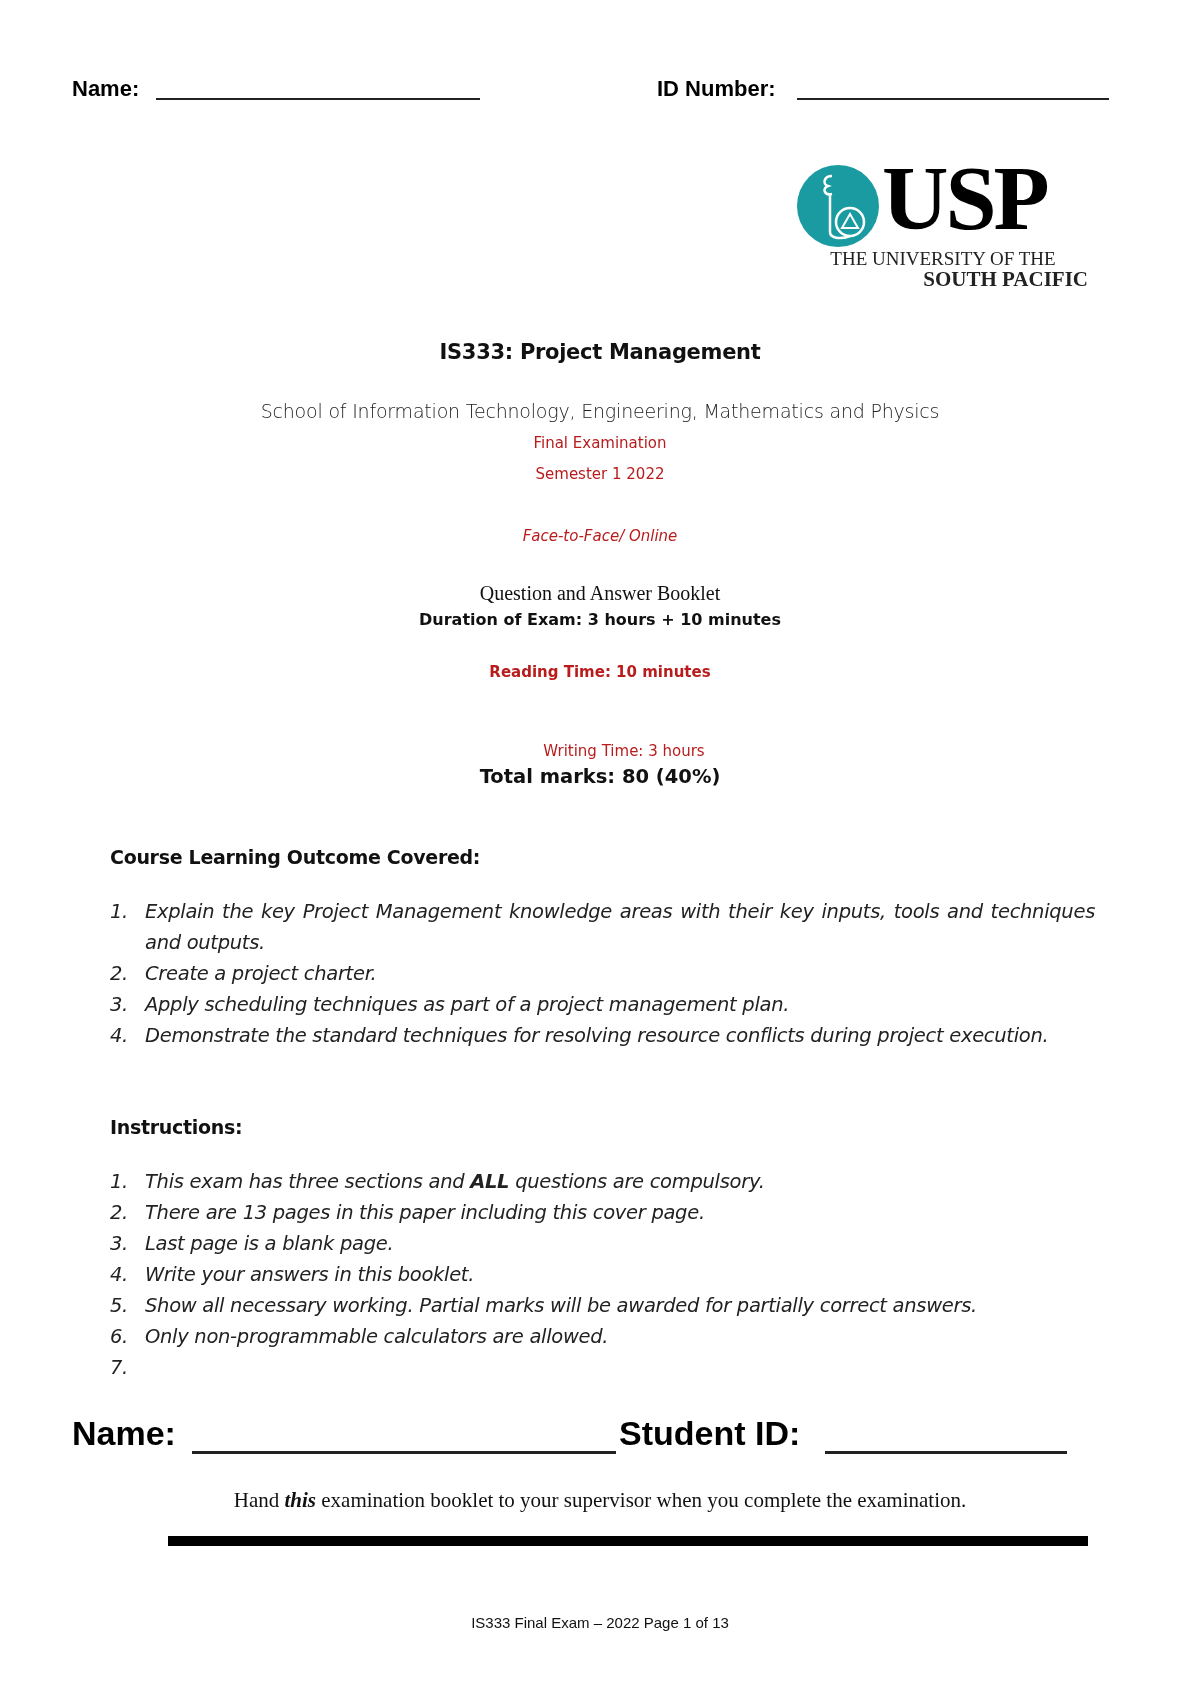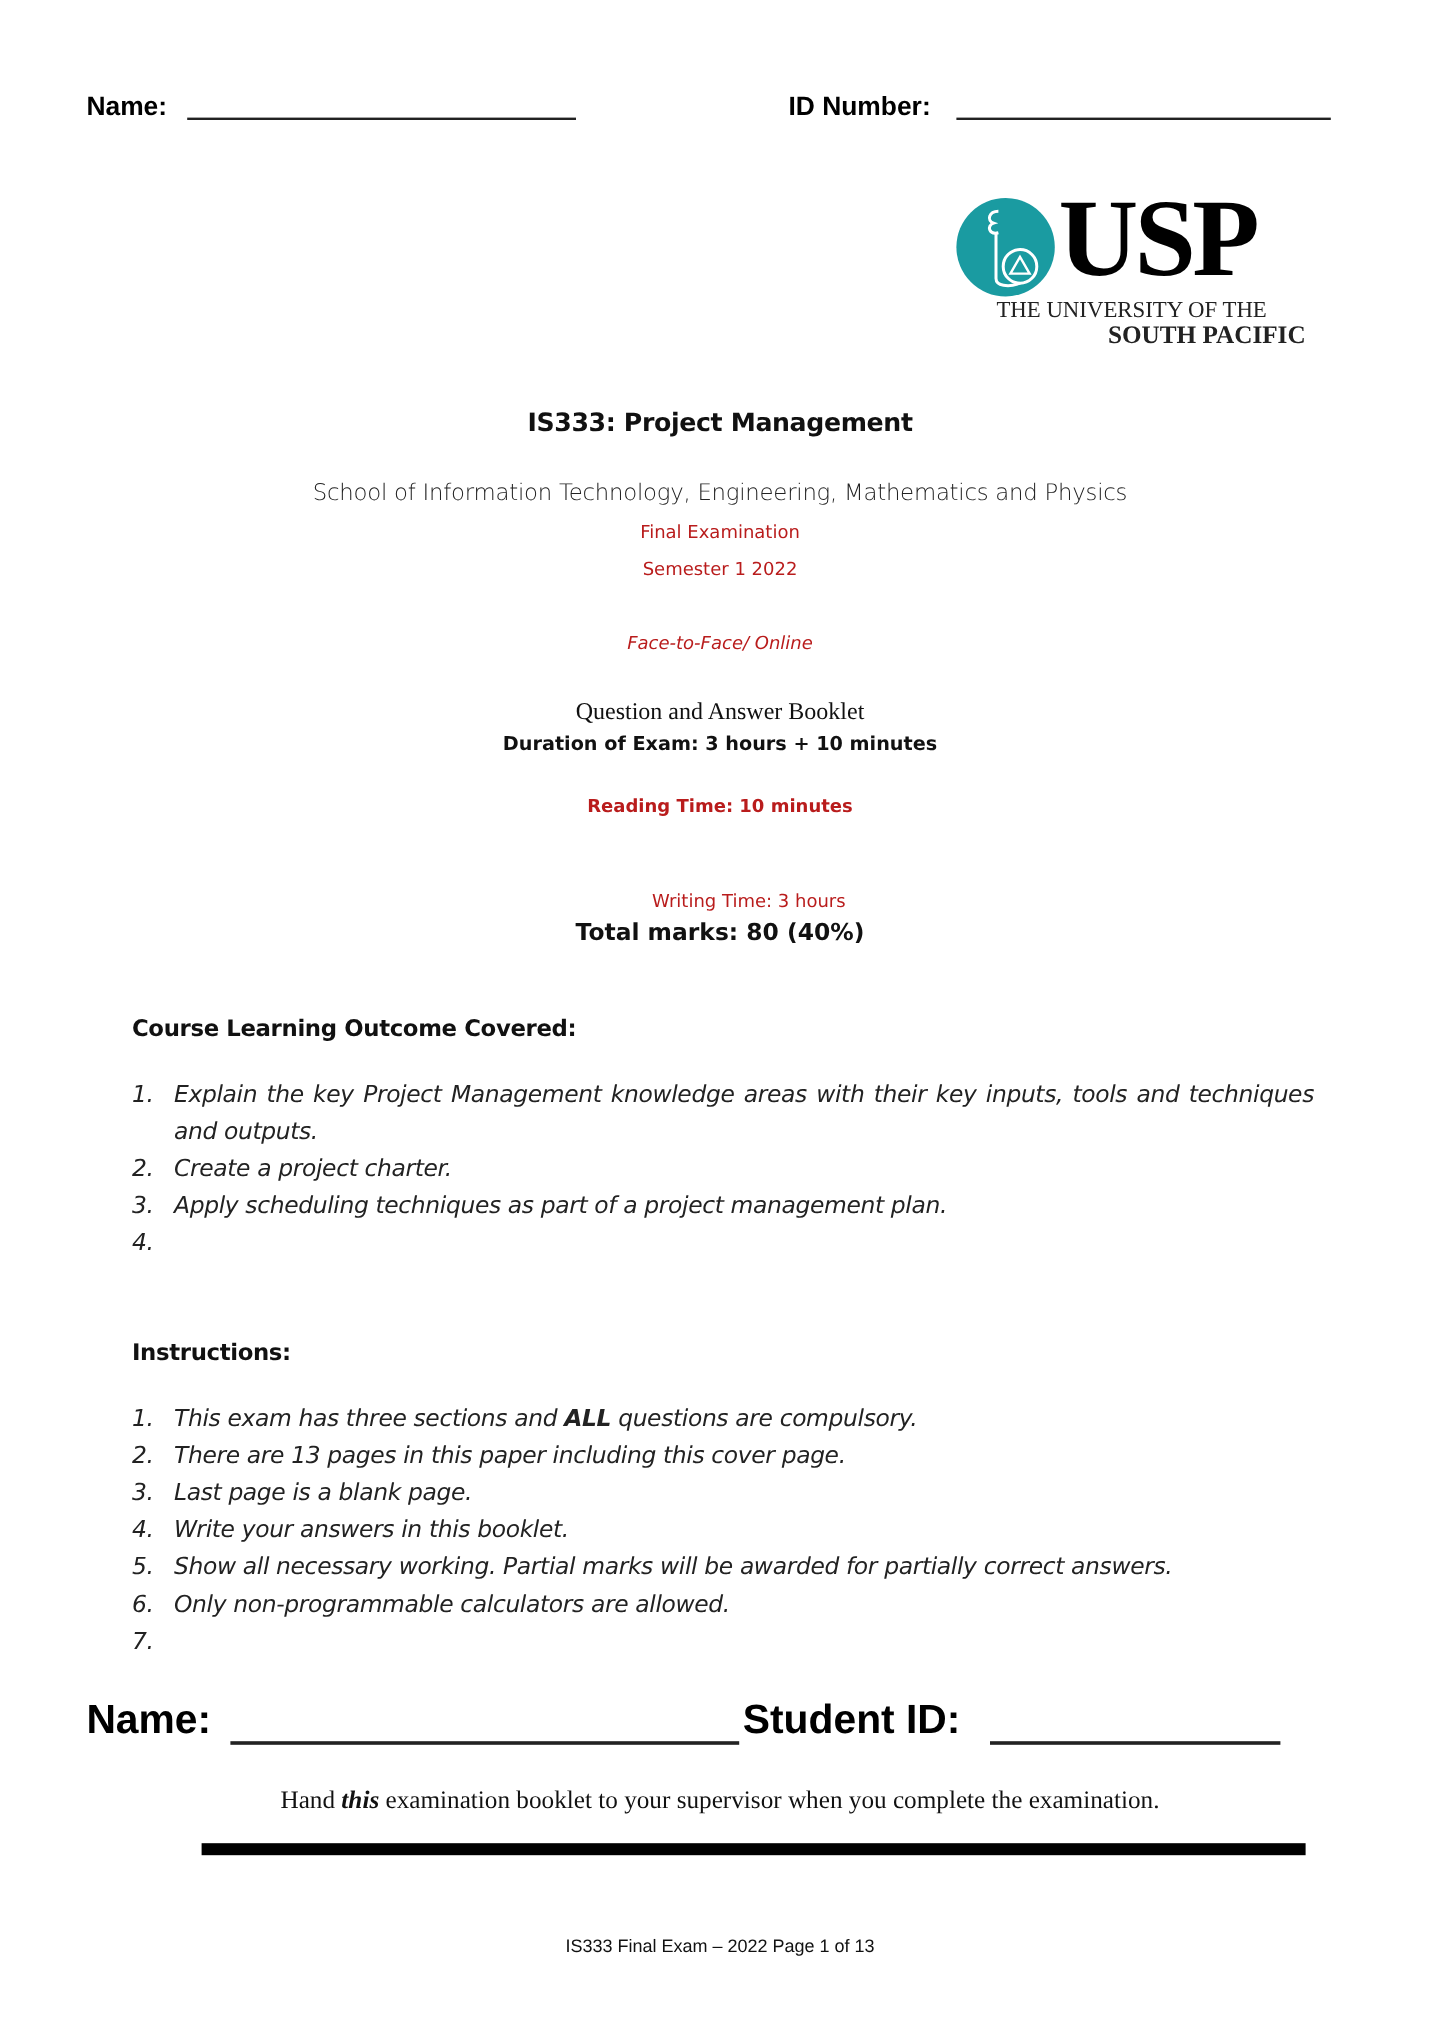--- a/index.html
+++ b/index.html
@@ -54,21 +54,21 @@
 <div class="center bold" style="top:610px; font-size:16px;">Duration of Exam: 3 hours + 10 minutes</div>
 <div class="center t19" style="top:663px;font-weight:bold;">Reading Time: 10 minutes</div>
 <div class="center t19" style="top:742px;padding-left:24px;">Writing Time: 3 hours</div>
 <div class="center bold" style="top:765px; font-size:19.5px;">Total marks: 80 (40%)</div>
 
 <div class="section-heading" style="top:846px;">Course Learning Outcome Covered:</div>
 <ol class="list" style="top:896px;">
   <li><span class="num">1.</span><span>Explain the key Project Management knowledge areas with their key inputs, tools and techniques and outputs.</span></li>
   <li><span class="num">2.</span><span>Create a project charter.</span></li>
   <li><span class="num">3.</span><span>Apply scheduling techniques as part of a project management plan.</span></li>
-  <li><span class="num">4.</span></li>
+  <li><span class="num">4.</span><span>Demonstrate the standard techniques for resolving resource conflicts during project execution.</span></li>
 </ol>
 
 <div class="section-heading" style="top:1116px;">Instructions:</div>
 <ol class="list" style="top:1166px;">
   <li><span class="num">1.</span><span>This exam has three sections and </span><b>ALL</b><span> questions are compulsory.</span></li>
   <li><span class="num">2.</span><span>There are 13 pages in this paper including this cover page.</span></li>
   <li><span class="num">3.</span><span>Last page is a blank page.</span></li>
   <li><span class="num">4.</span><span>Write your answers in this booklet.</span></li>
   <li><span class="num">5.</span><span>Show all necessary working. Partial marks will be awarded for partially correct answers.</span></li>
   <li><span class="num">6.</span><span>Only non-programmable calculators are allowed.</span></li>

